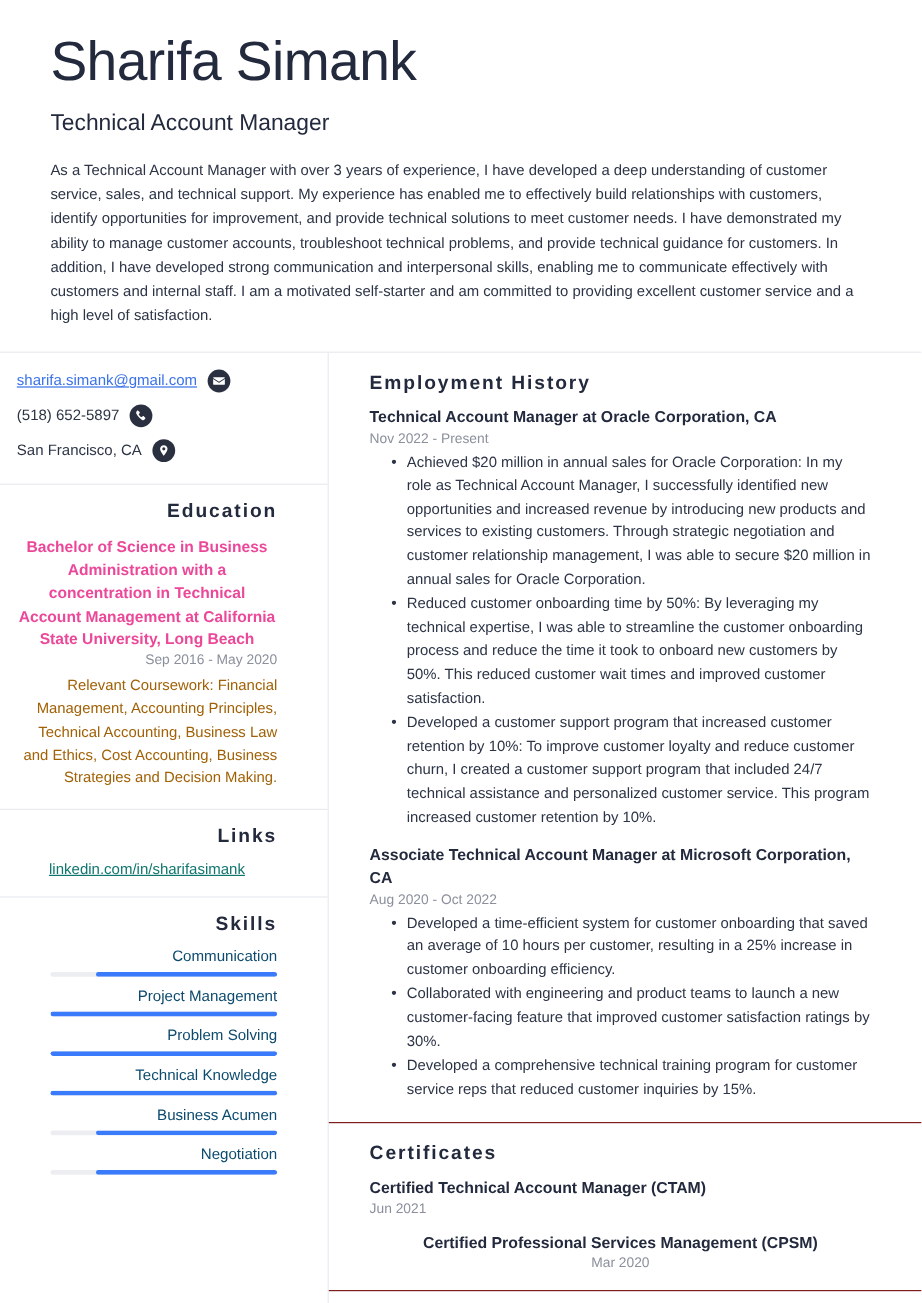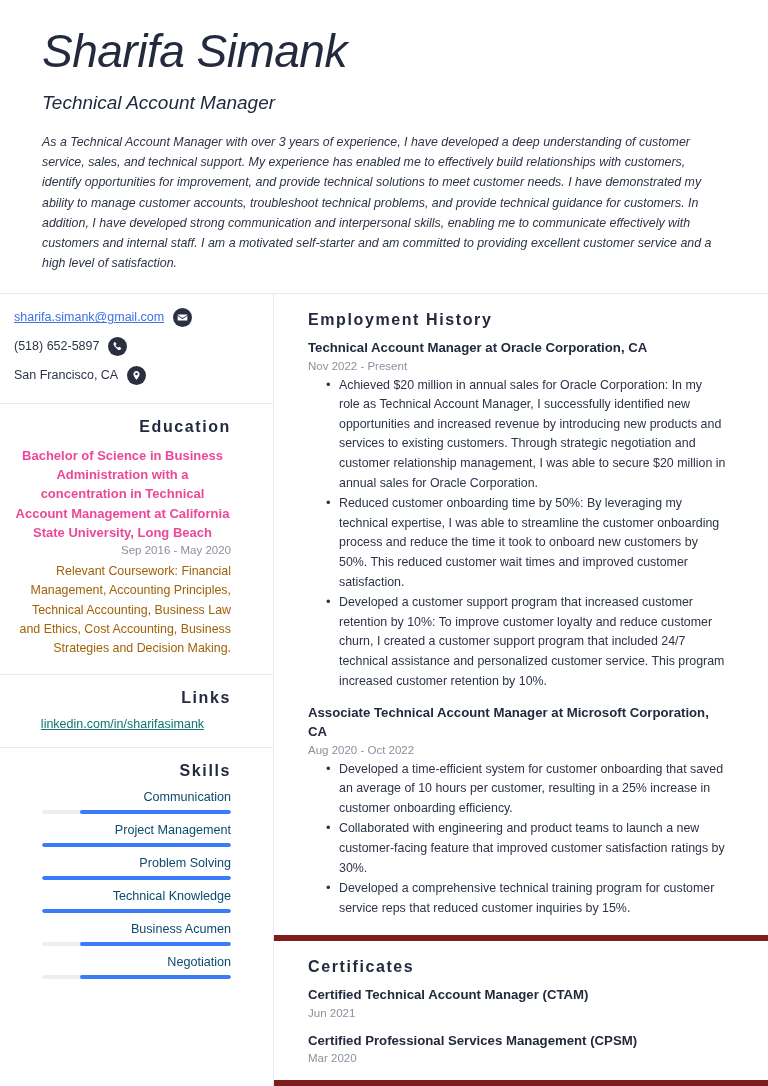--- a/index.html
+++ b/index.html
@@ -21,21 +21,20 @@
   .page {
     width: 768px;
     min-height: 1086px;
     background: #fff;
     position: relative;
   }
 
   
   .header {
     padding: 26px 44px 20px 42px;
-    font-style: italic;
   }
 
   .name {
     font-size: 46px;
     font-weight: 400;
     letter-spacing: -0.5px;
     line-height: 1.1;
     color: #232a3d;
     margin-bottom: 14px;
     white-space: nowrap;
@@ -81,21 +80,21 @@
   }
 
   .block {
     padding: 14px 42px 16px 14px;
     border-bottom: 1px solid #e8eaef;
   }
   .block:last-child { border-bottom: none; }
 
   .block-right {
     padding: 17px 42px 16px 34px;
-    border-bottom: 6px solid #7f1d1d;
+    border-bottom: 1px solid #7f1d1d;
   }
   .block-right:last-child { border-bottom: none; }
 
   
   .contact-row {
     display: flex;
     align-items: center;
     gap: 9px;
     margin-bottom: 10px;
   }
@@ -226,21 +225,21 @@
   ul.bullets li::before {
     content: "•";
     position: absolute;
     left: 0;
     top: -1px;
     font-size: 13px;
     color: #2c3446;
   }
 
   .cert { margin-bottom: 13px; }
-  .cert:last-child { margin-bottom: 0; }
+  .cert:last-child { margin-bottom: 0; text-align: center; }
   .cert-name {
     font-size: 13.2px;
     font-weight: 700;
     color: #232a3d;
     line-height: 1.4;
   }
   .cert-date {
     font-size: 11.5px;
     color: #8b909c;
     margin-top: 2px;

